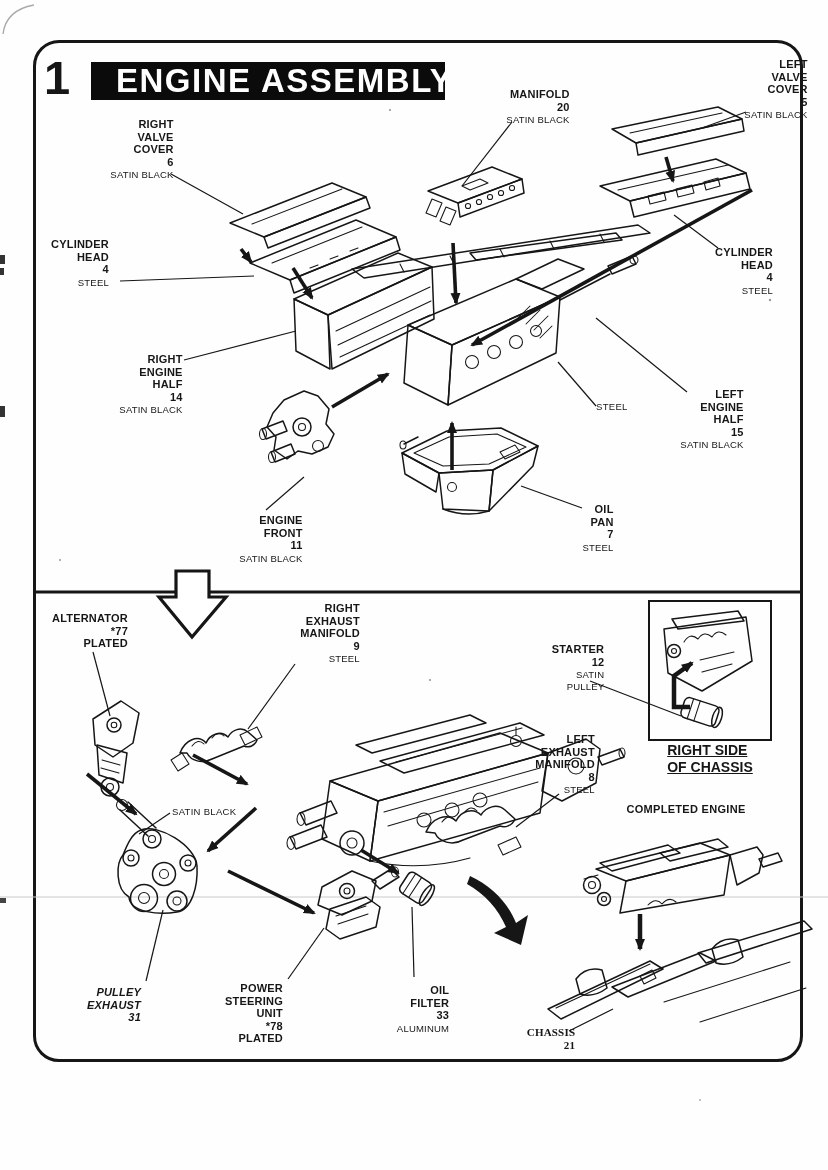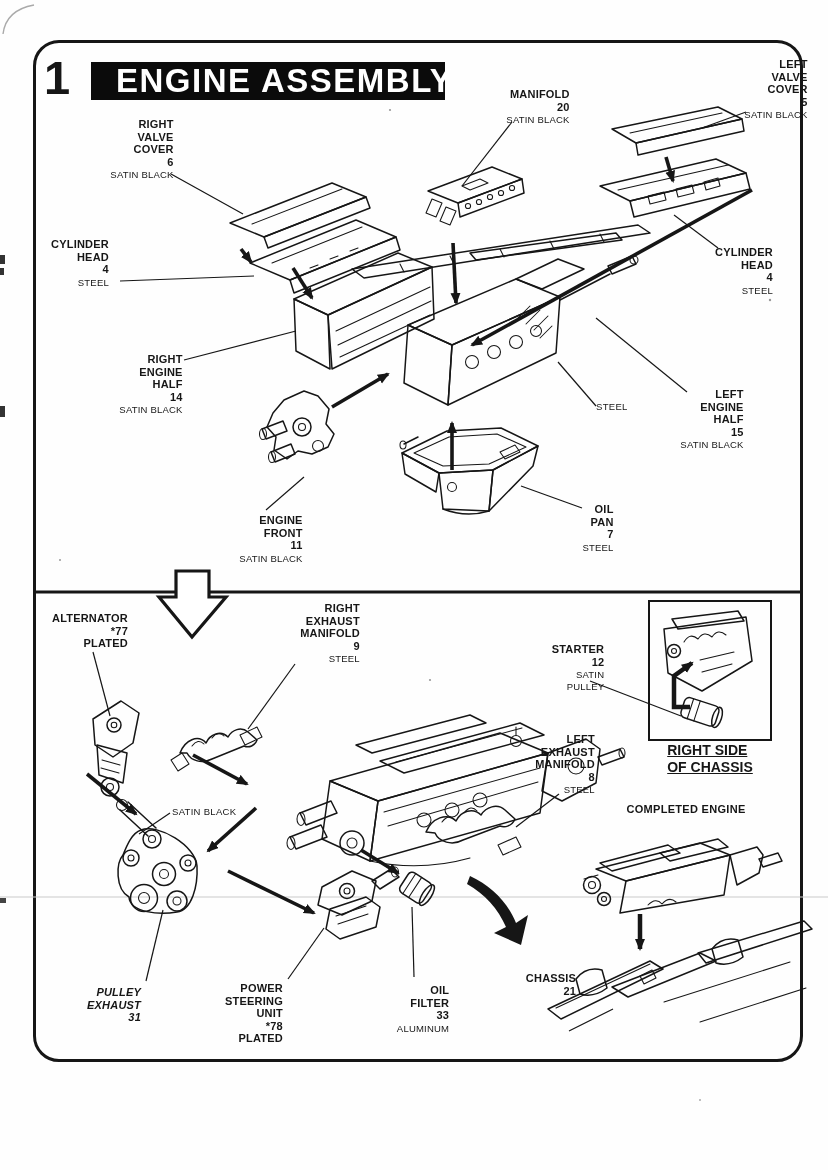--- a/index.html
+++ b/index.html
@@ -440,21 +440,21 @@
     <div class="ln">PLATED</div>
   </div>
 
   <div class="label" style="left:423px; top:984px;">
     <div class="ln">OIL</div>
     <div class="ln">FILTER</div>
     <div class="ln">33</div>
     <div class="mat">ALUMINUM</div>
   </div>
 
-  <div class="label" style="left:551px; top:972px;">
+  <div class="label" style="left:551px; top:1026px;font-family:Liberation Serif, serif;">
     <div class="ln">CHASSIS</div>
     <div class="ln">21</div>
   </div>
 
   <div class="inset-caption">
     <div>RIGHT SIDE</div>
     <div>OF CHASSIS</div>
   </div>
 
   <div class="completed-heading">COMPLETED ENGINE</div>

